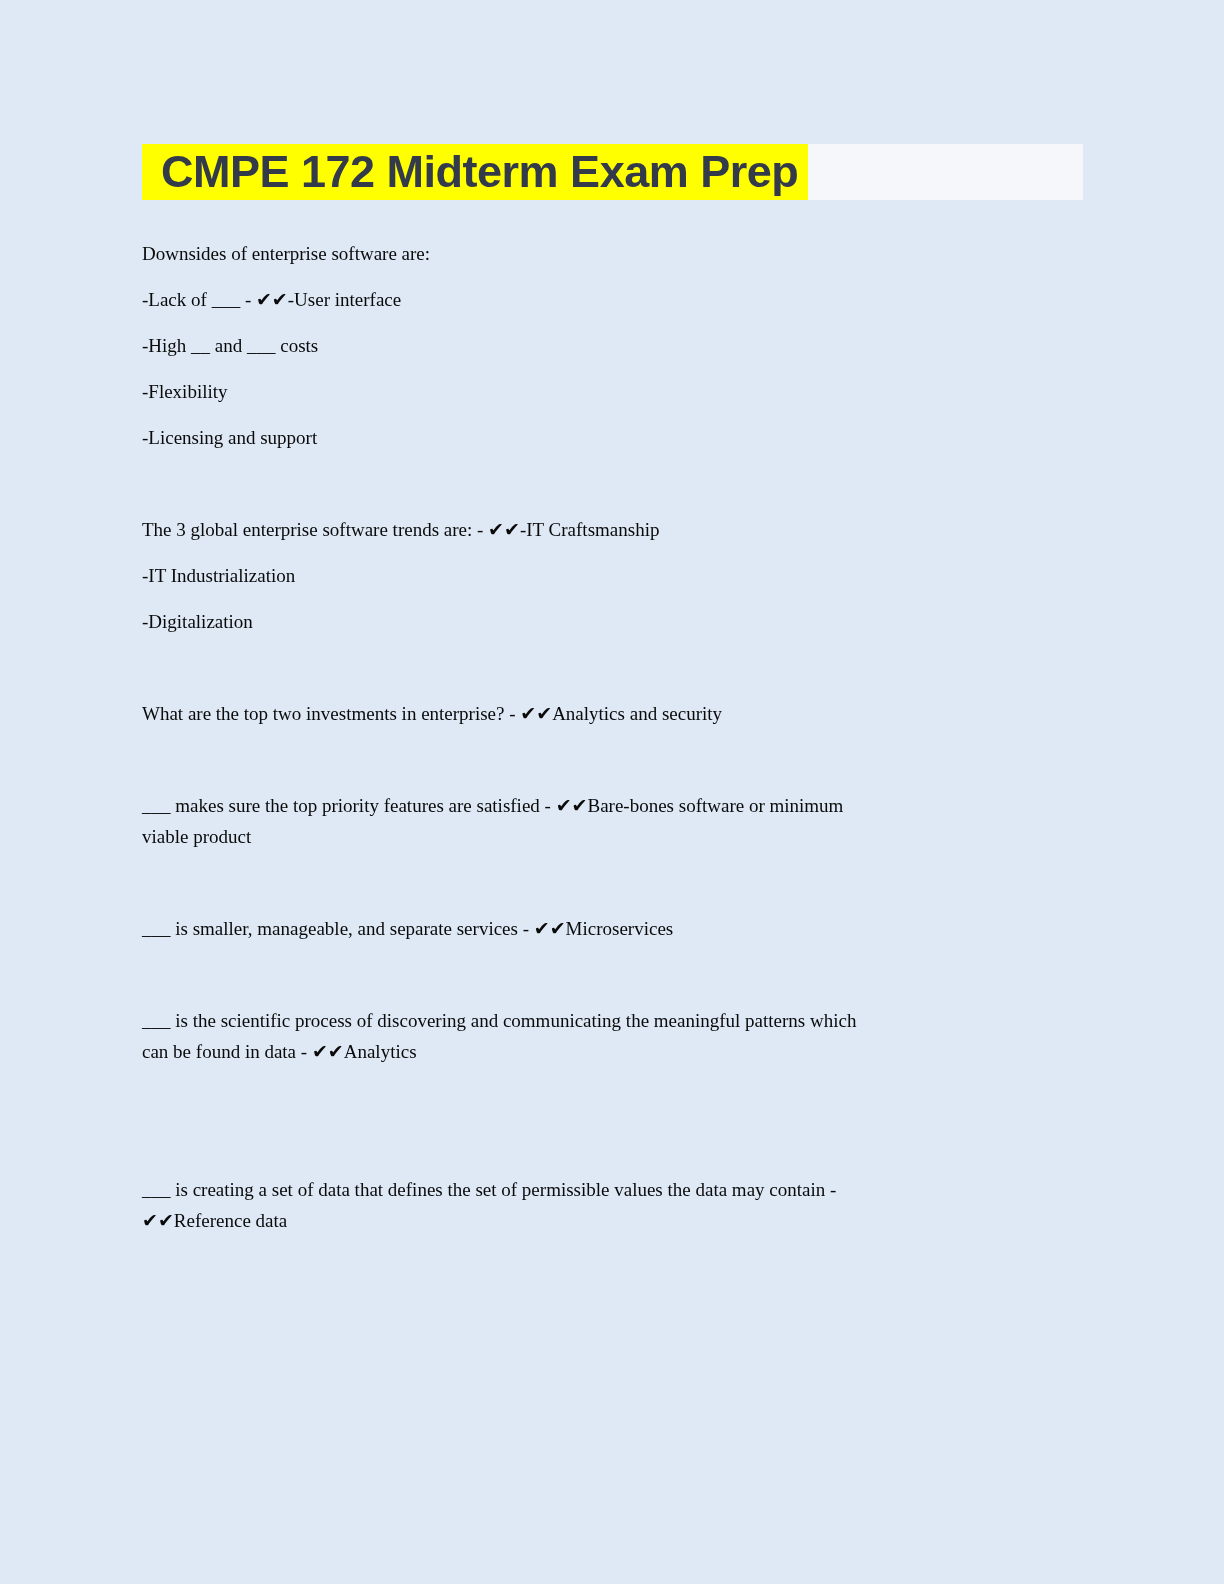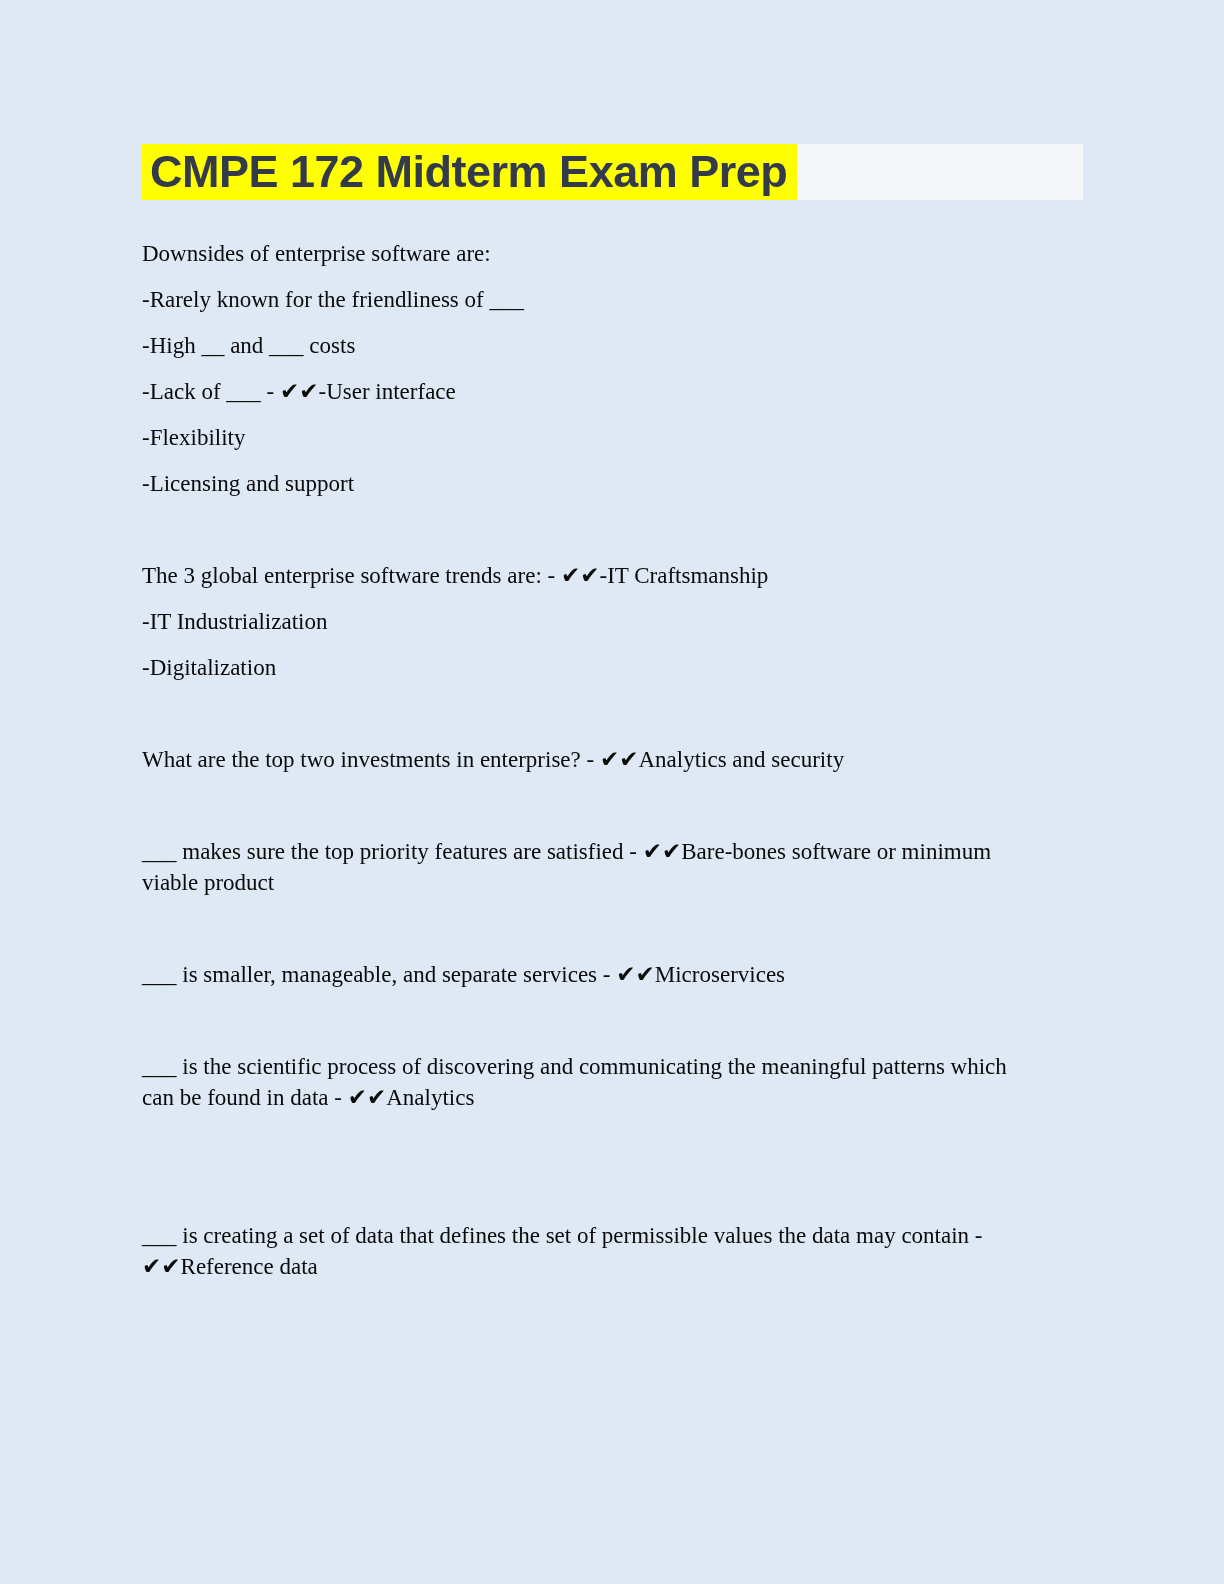--- a/index.html
+++ b/index.html
@@ -23,33 +23,33 @@
   .title-band {
     width: 941px;
     height: 56px;
     display: flex;
     align-items: stretch;
     margin: 0 0 38px 0;
   }
   .title-highlight {
     display: flex;
     align-items: center;
-    padding: 0 10px 0 8px;
+    padding: 0 10px 0 19px;
     white-space: nowrap;
     font-family: "Liberation Sans", sans-serif;
     font-weight: bold;
     font-size: 45px;
     letter-spacing: -0.5px;
   }
   .title-rest {
     flex: 1 1 auto;
   }
   .doc-body p.textline {
     margin: 0 0 15px 0;
-    font-size: 23px;
+    font-size: 19px;
     line-height: 31px;
     white-space: pre-line;
     max-width: 941px;
   }
   .doc-body p.spacer {
     margin: 0 0 15px 0;
     font-size: 21px;
     line-height: 31px;
   }
 </style>
@@ -58,23 +58,22 @@
 
 <div class="page">
 
   <div class="title-band" style="background: rgb(245, 247, 250);">
     <span class="title-highlight" style="background: rgb(255, 255, 0); color: rgb(51, 59, 74);">CMPE 172 Midterm Exam Prep</span>
     <span class="title-rest"></span>
   </div>
 
   <div class="doc-body">
       <p class="textline">Downsides of enterprise software are:</p>
-      <p class="textline">-Rarely known for the friendliness of ___</p>
+      <p class="textline">-Lack of ___ - ✔✔-User interface</p>
       <p class="textline">-High __ and ___ costs</p>
-      <p class="textline">-Lack of ___ - ✔✔-User interface</p>
       <p class="textline">-Flexibility</p>
       <p class="textline">-Licensing and support</p>
       <p class="spacer">&nbsp;</p>
       <p class="textline">The 3 global enterprise software trends are: - ✔✔-IT Craftsmanship</p>
       <p class="textline">-IT Industrialization</p>
       <p class="textline">-Digitalization</p>
       <p class="spacer">&nbsp;</p>
       <p class="textline">What are the top two investments in enterprise? - ✔✔Analytics and security</p>
       <p class="spacer">&nbsp;</p>
       <p class="textline">___ makes sure the top priority features are satisfied - ✔✔Bare-bones software or minimum

